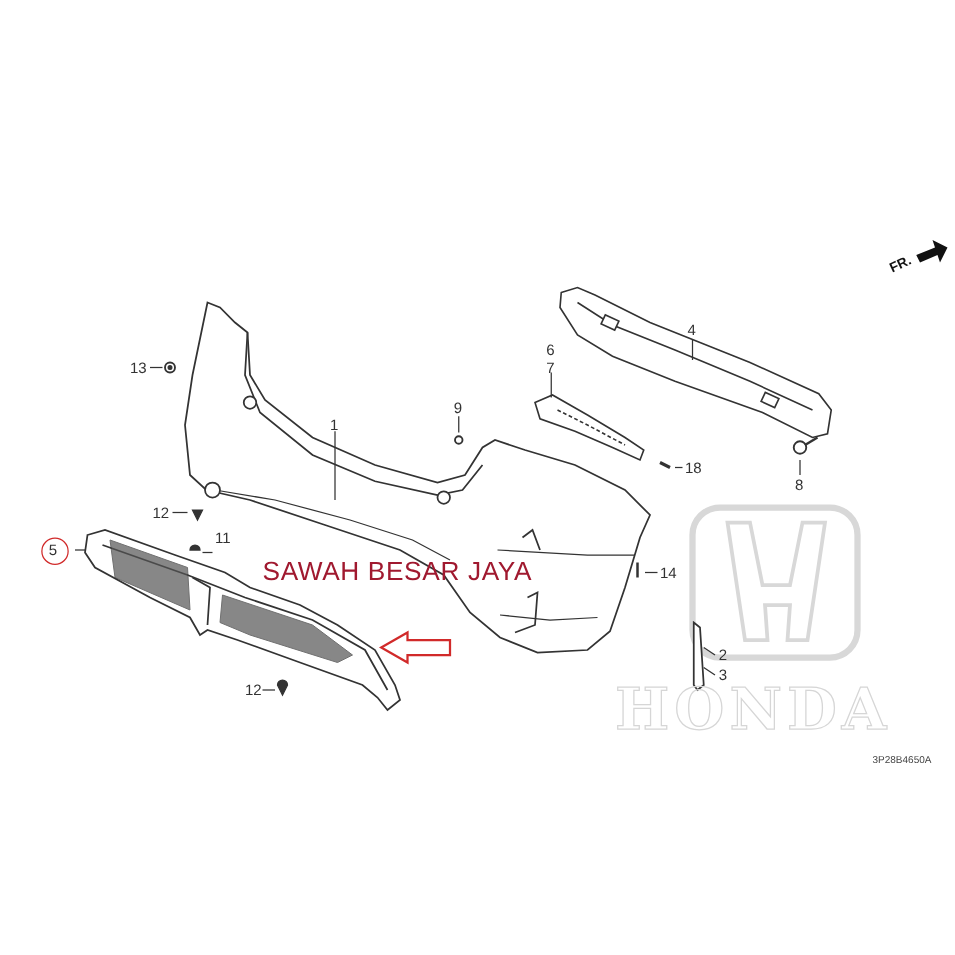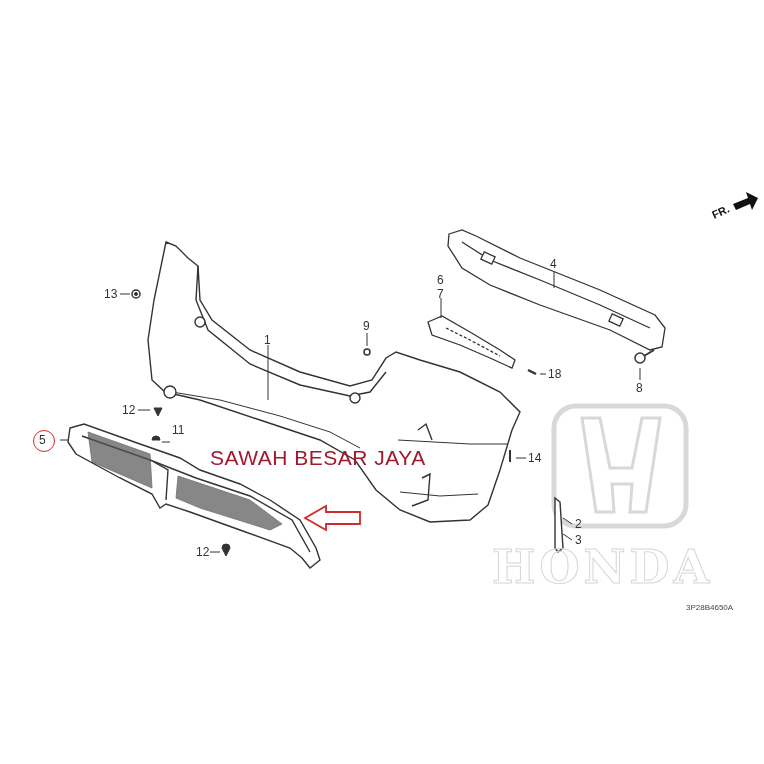--- a/index.html
+++ b/index.html
@@ -34,20 +34,21 @@
     font-size: 11px;
     color: #111;
     transform: rotate(-25deg);
     transform-origin: left top;
   }
   .drawing-code {
     position: absolute;
     font-family: "Liberation Sans", sans-serif;
     font-size: 8px;
     color: #444;
+    margin-left: 12px;
   }
   .honda-word {
     position: absolute;
     font-family: "DejaVu Serif", serif;
     font-weight: bold;
     font-size: 46px;
     letter-spacing: 4px;
     color: transparent;
     -webkit-text-stroke: 1px #d6d6d6;
     white-space: nowrap;

